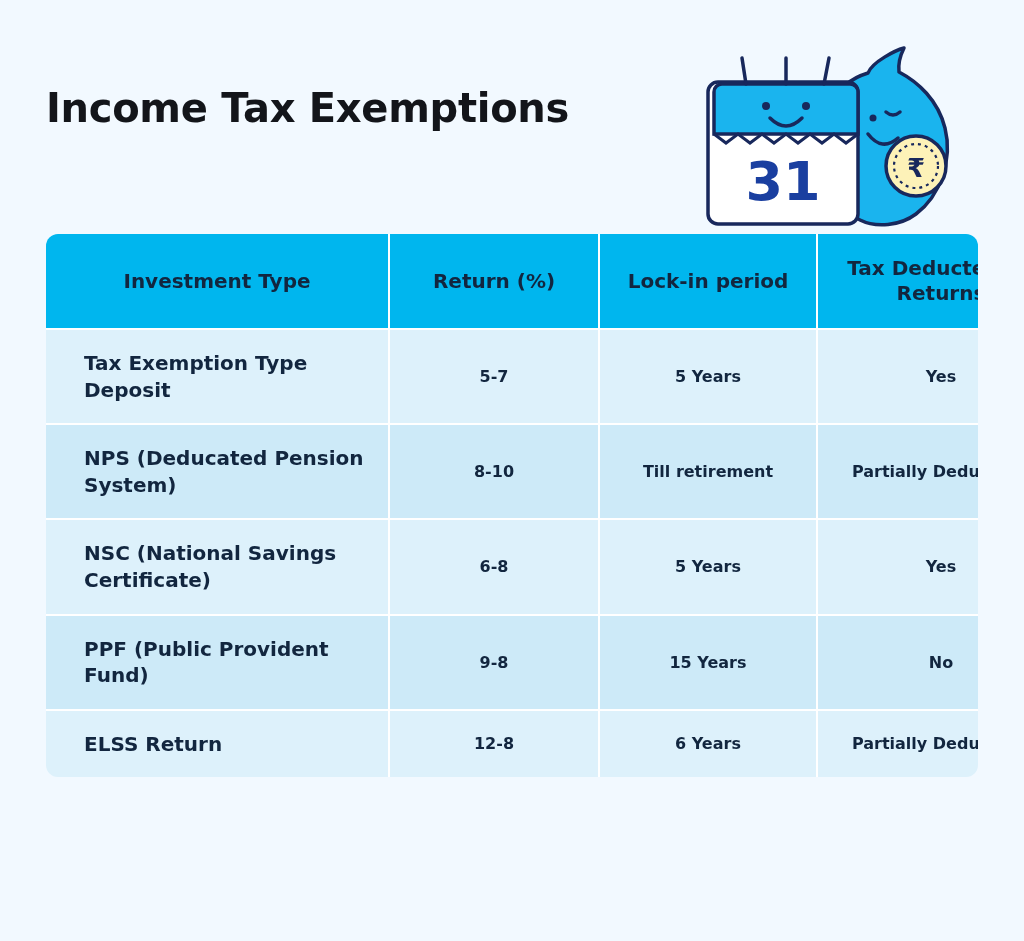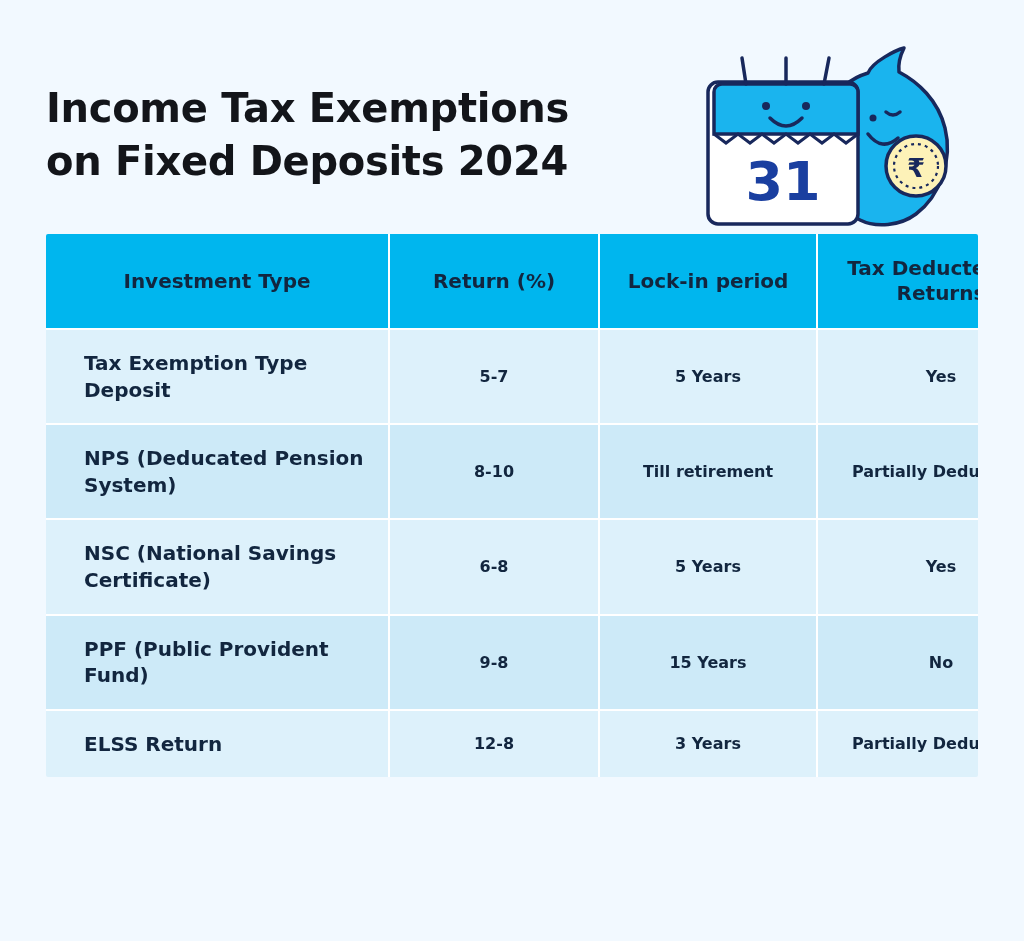--- a/index.html
+++ b/index.html
@@ -45,21 +45,21 @@
     width: 300px;
     height: 200px;
   }
 
   
   .table-wrap {
     position: absolute;
     left: 46px;
     top: 234px;
     width: 932px;
-    border-radius: 2px;
+    border-radius: 12px;
     overflow: hidden;
   }
   table.data-table {
     border-collapse: collapse;
     width: 932px;
     table-layout: fixed;
   }
   table.data-table th {
     background: #00b6ee;
     color: #12263f;
@@ -104,21 +104,20 @@
     border-top: 2px solid #ffffff;
   }
 </style>
 </head>
 <body>
 
 <div class="page">
 
   <div class="title-block">
     <div class="title-line">Income Tax Exemptions</div>
-    <div class="title-line">on Fixed Deposits 2024</div>
   </div>
 
   <div class="illustration">
     <svg width="300" height="200" viewBox="0 0 300 200" xmlns="http://www.w3.org/2000/svg">
 
       <g>
         <path d="M178 35 C182 24, 206 12, 214 10 C210 18, 208 26, 209 34 C228 44, 248 62, 255 90 C263 122, 250 158, 226 176 C210 188, 186 190, 170 182 C158 176, 150 162, 150 146 L150 62 C150 48, 162 40, 178 35 Z" fill="#1ab4ee" stroke="#18285c" stroke-width="3.5" stroke-linejoin="round"></path>
 
         <circle cx="183" cy="80" r="3.5" fill="#18285c"></circle>
         <path d="M196 74 q7 6 14 0" stroke="#18285c" stroke-width="3.5" fill="none" stroke-linecap="round"></path>
@@ -181,20 +180,20 @@
         </tr>
         <tr class="row-odd">
           <td class="cell-type">PPF (Public Provident Fund)</td>
           <td class="sep">9-8</td>
           <td class="sep">15 Years</td>
           <td class="sep">No</td>
         </tr>
         <tr class="row-even">
           <td class="cell-type">ELSS Return</td>
           <td class="sep">12-8</td>
-          <td class="sep">3 Years</td>
+          <td class="sep">6 Years</td>
           <td class="sep">Partially Deducated</td>
         </tr>
       </tbody>
     </table>
   </div>
 
 </div>
 
 </body></html>

